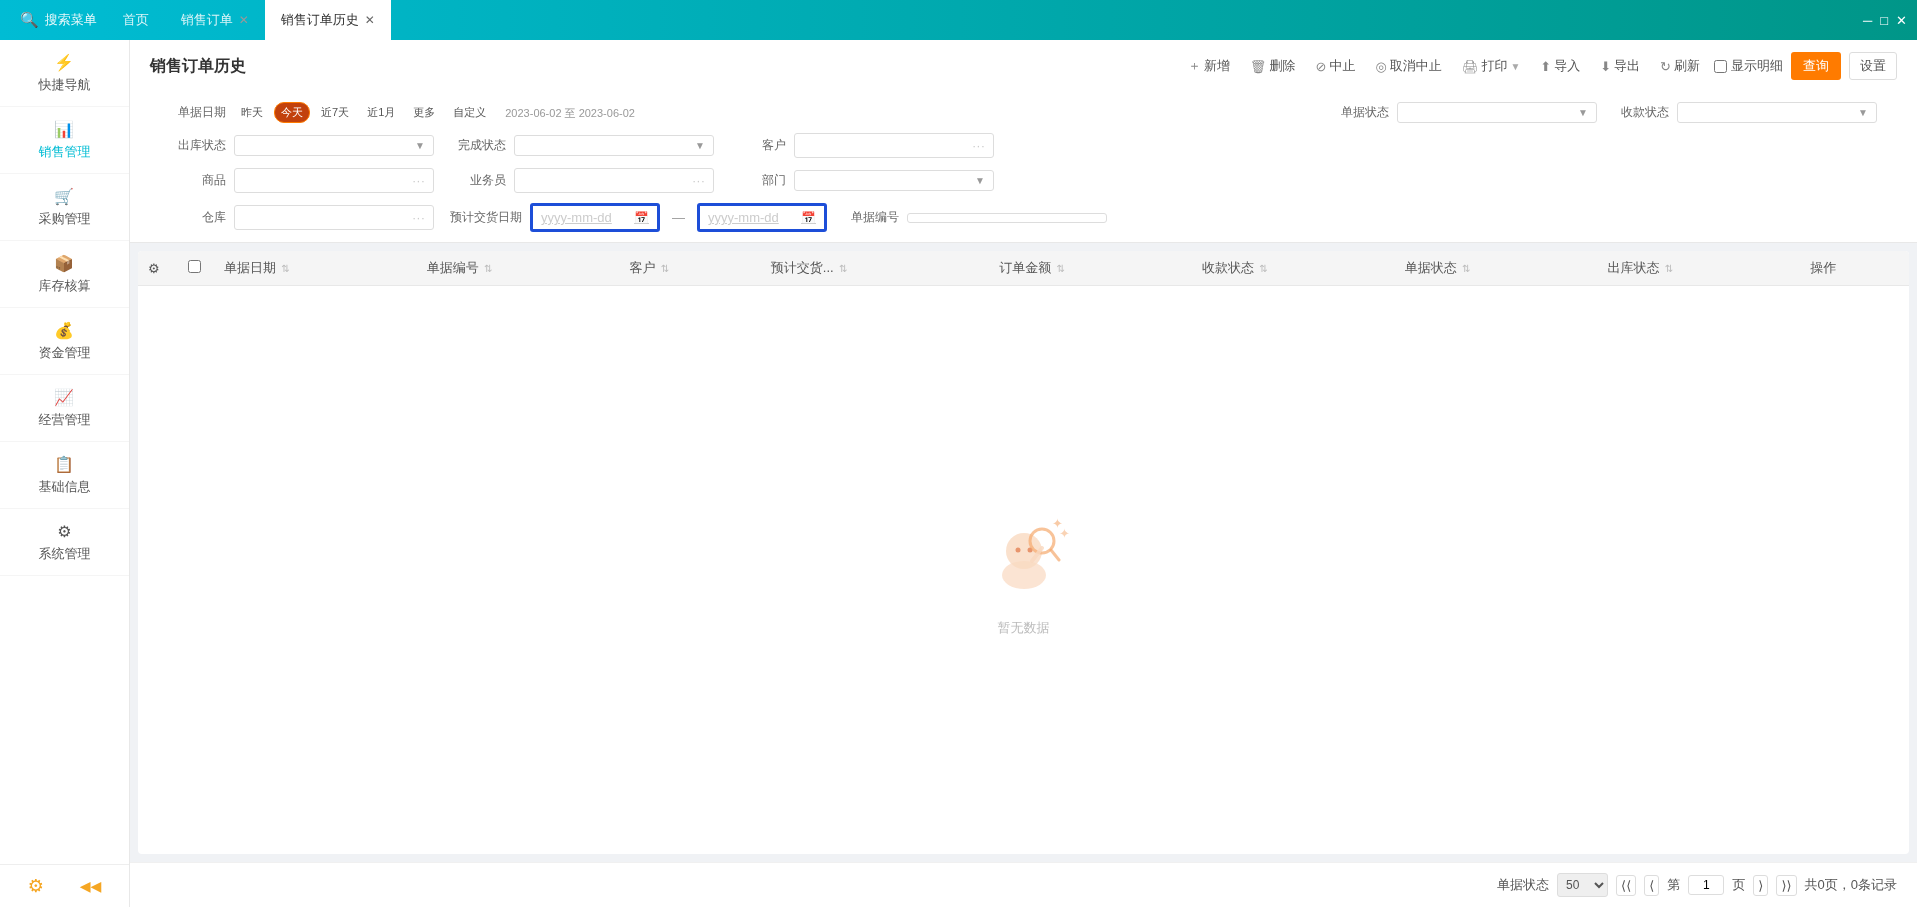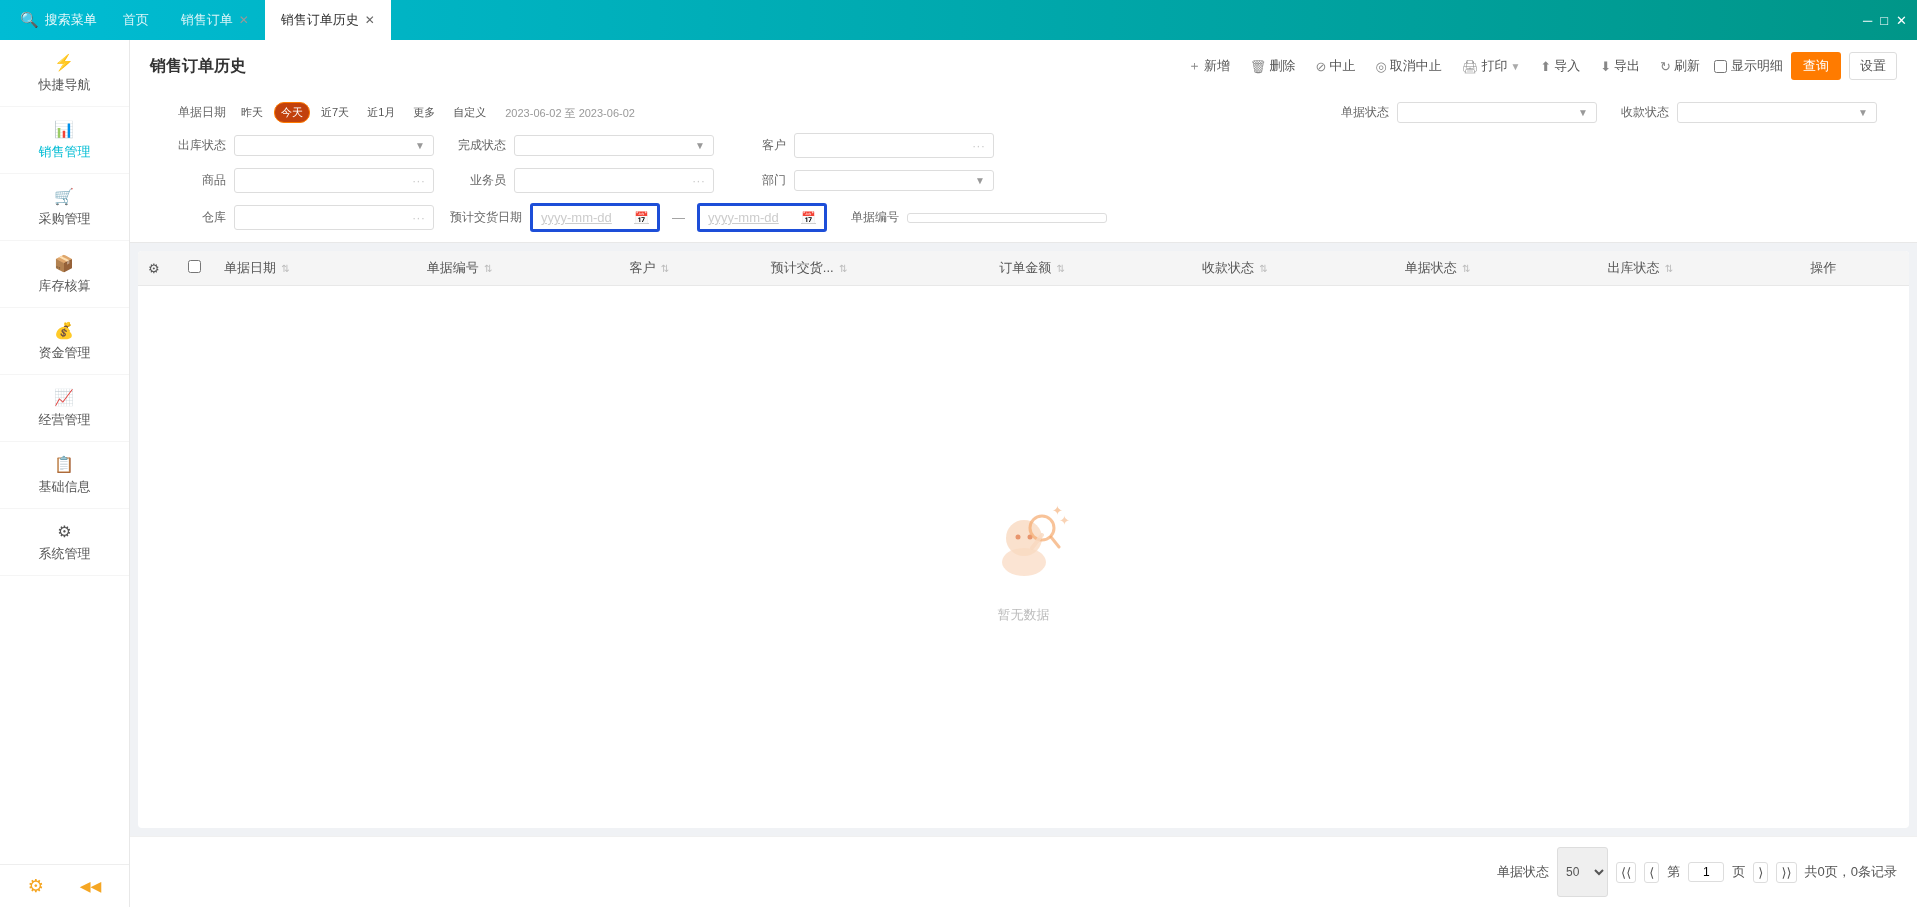--- a/index.html
+++ b/index.html
@@ -324,21 +324,21 @@
       background: white;
       border-top: 1px solid #f0f0f0;
       gap: 8px;
       font-size: 12px;
       color: #555;
       flex-shrink: 0;
     }
     .pagination-select {
       border: 1px solid #ddd;
       border-radius: 3px;
-      padding: 16px 4px;
+      padding: 3px 4px;
       font-size: 12px;
       color: #555;
       cursor: pointer;
     }
     .page-nav-btn {
       cursor: pointer;
       color: #555;
       padding: 2px 4px;
       border-radius: 3px;
       font-size: 12px;

